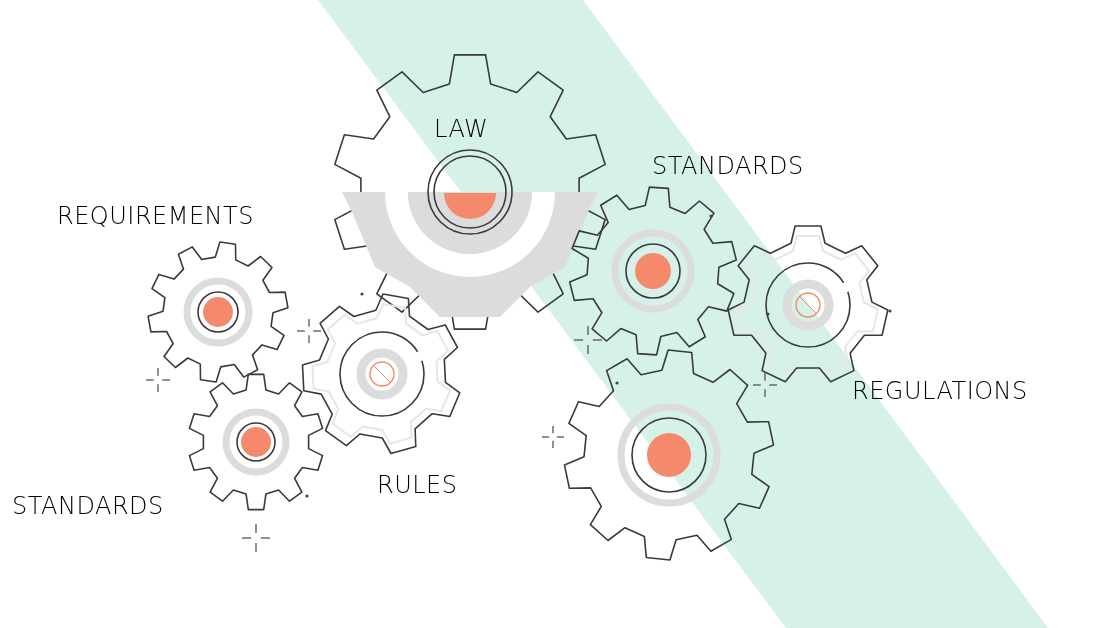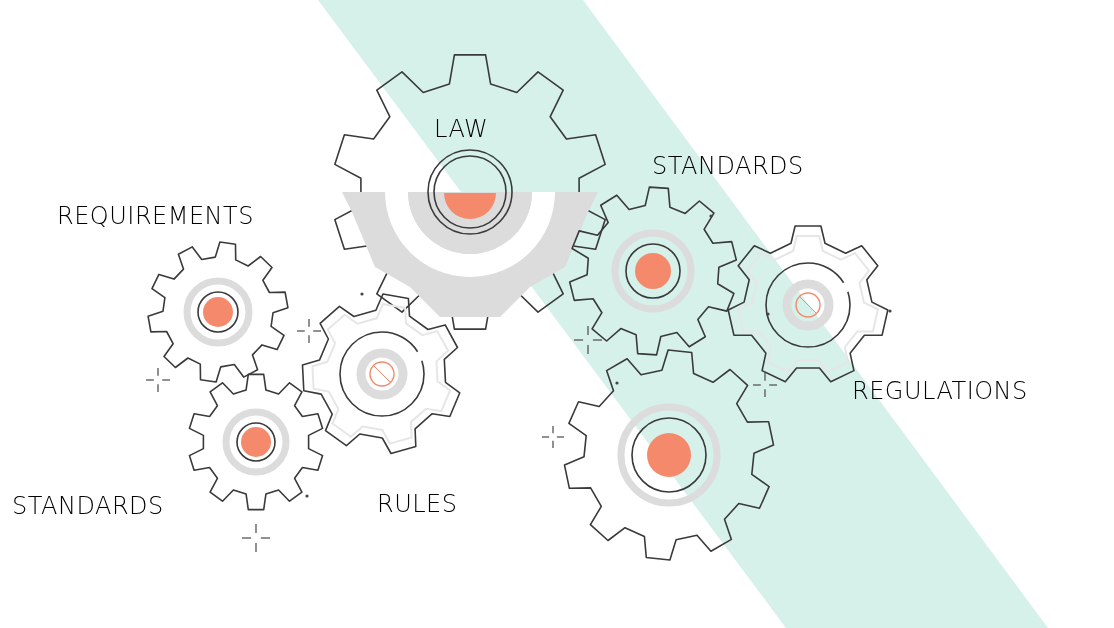--- a/index.html
+++ b/index.html
@@ -106,15 +106,15 @@
       <circle cx="890" cy="311" r="1.6" fill="#444"></circle>
       <circle cx="768" cy="314" r="1.6" fill="#444"></circle>
       <circle cx="307" cy="496" r="1.6" fill="#444"></circle>
       <circle cx="617" cy="383" r="1.6" fill="#444"></circle>
     </svg>
 
   <div class="label" style="left:434px;top:117px;">LAW</div>
   <div class="label" style="left:652px;top:154px;">STANDARDS</div>
   <div class="label" style="left:57px;top:204px;">REQUIREMENTS</div>
   <div class="label" style="left:852px;top:379px;">REGULATIONS</div>
-  <div class="label" style="left:377px;top:492px;">RULES</div>
+  <div class="label" style="left:377px;top:473px;">RULES</div>
   <div class="label" style="left:12px;top:494px;text-align:right;">STANDARDS</div>
 </div>
 
 </body></html>

